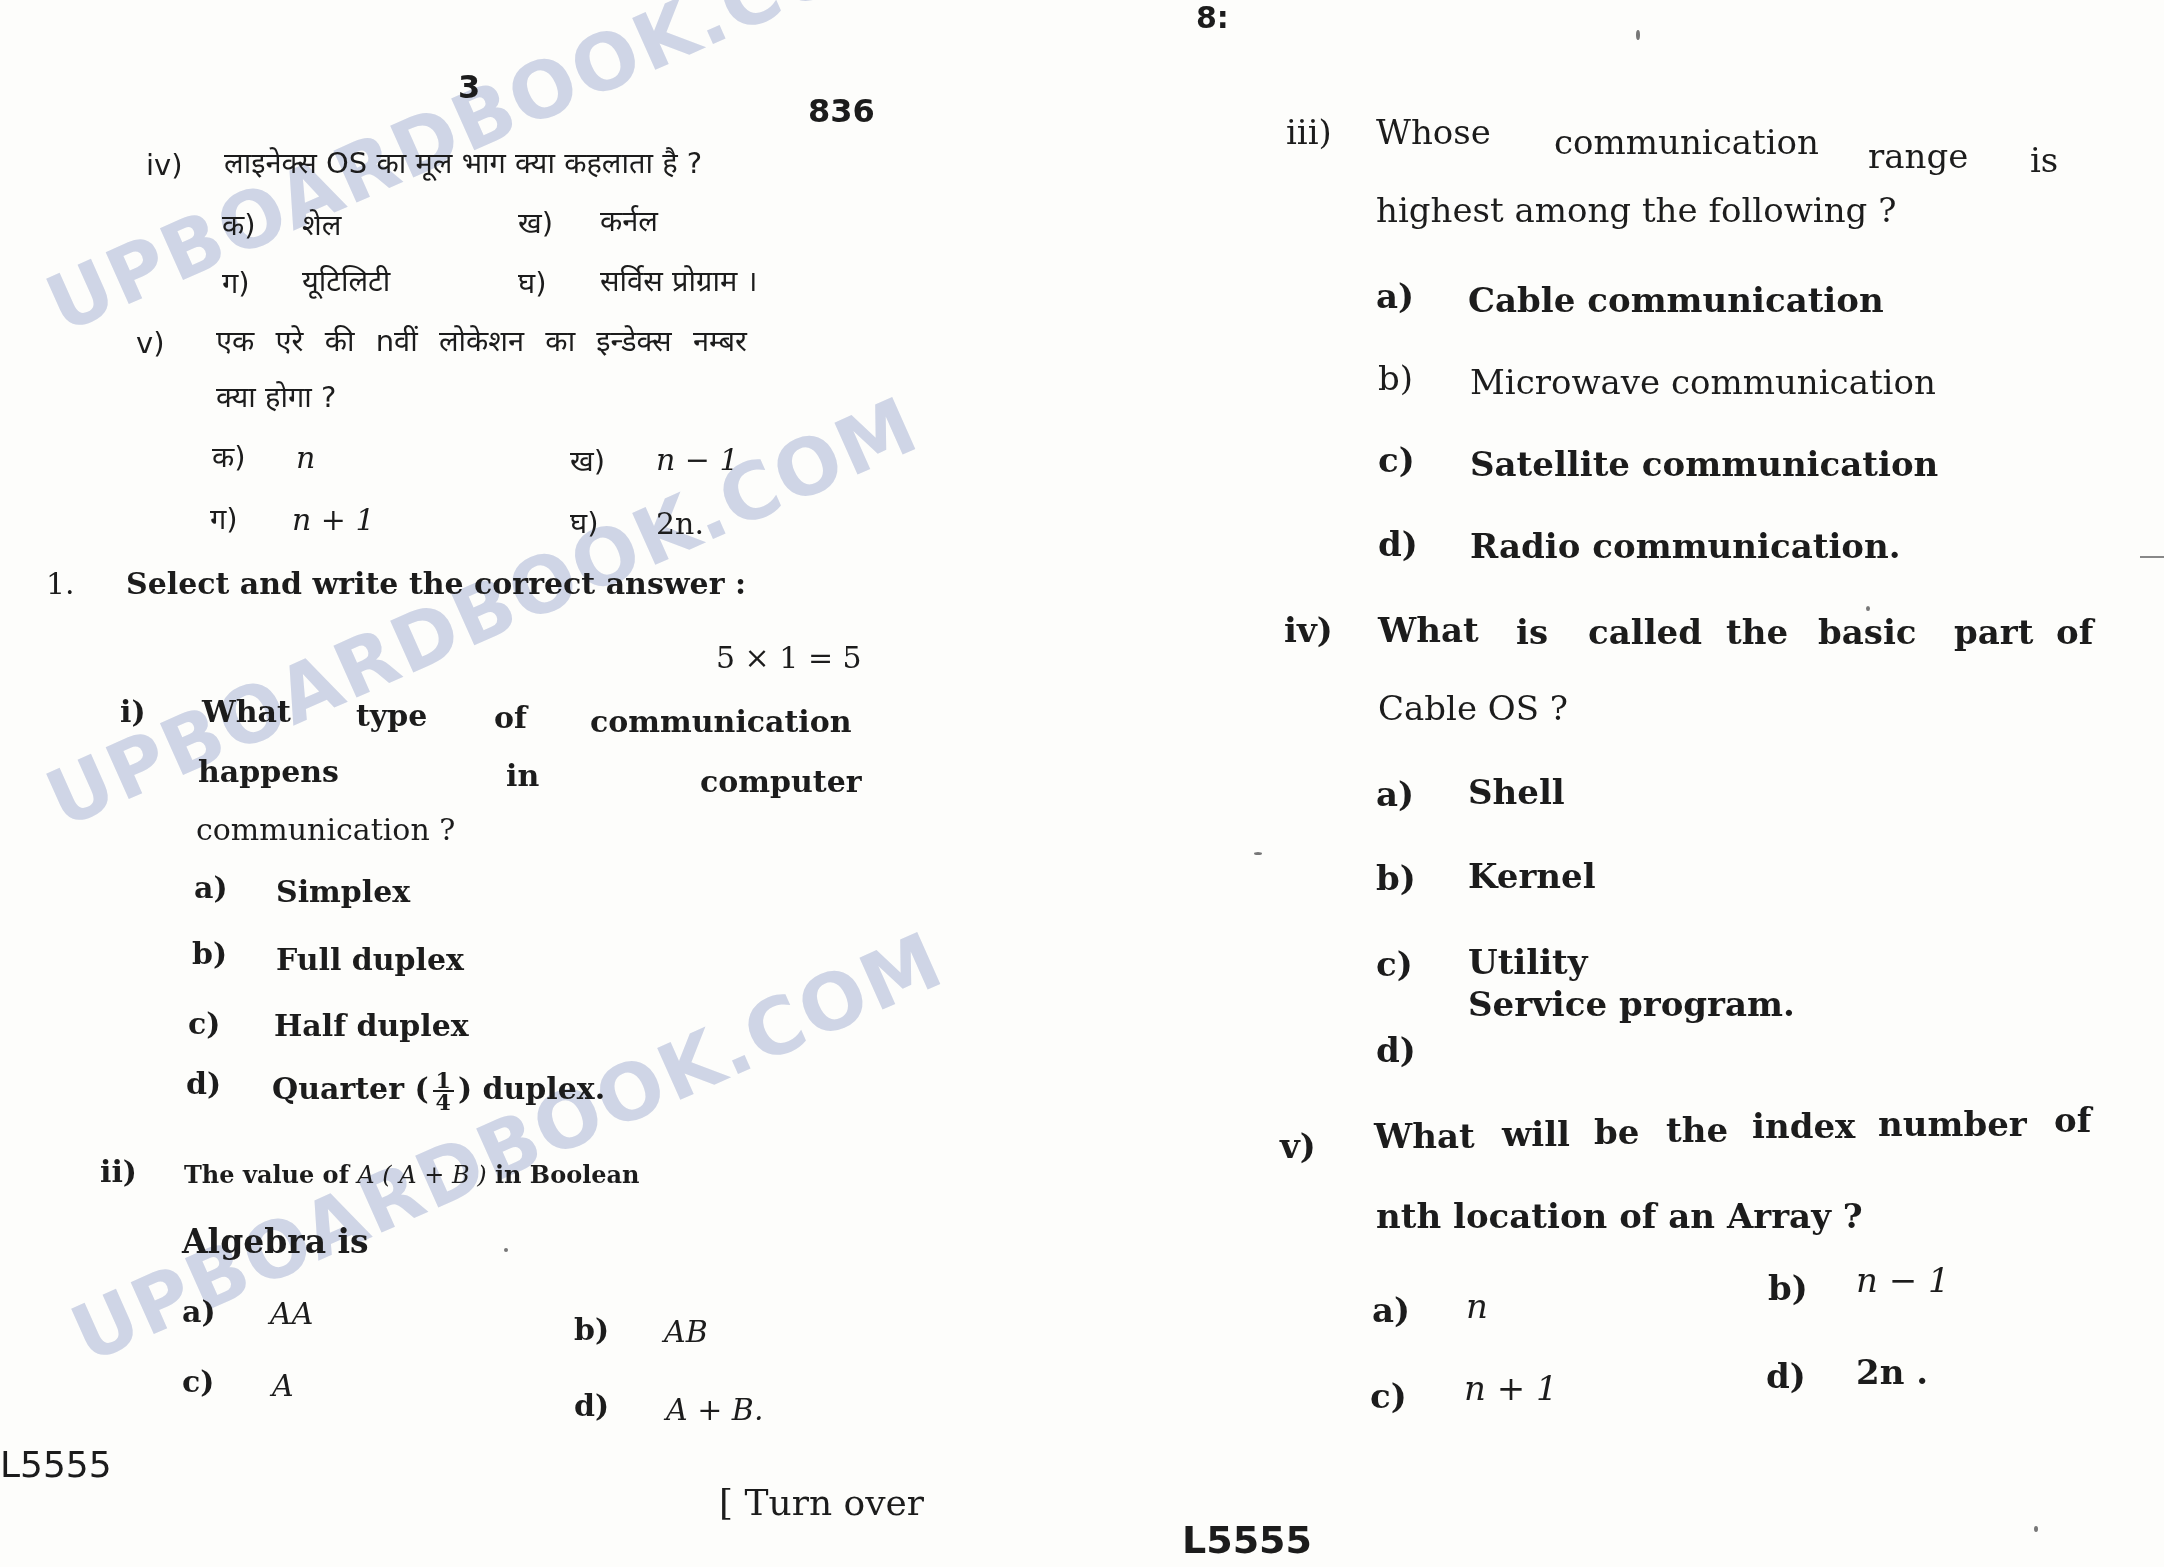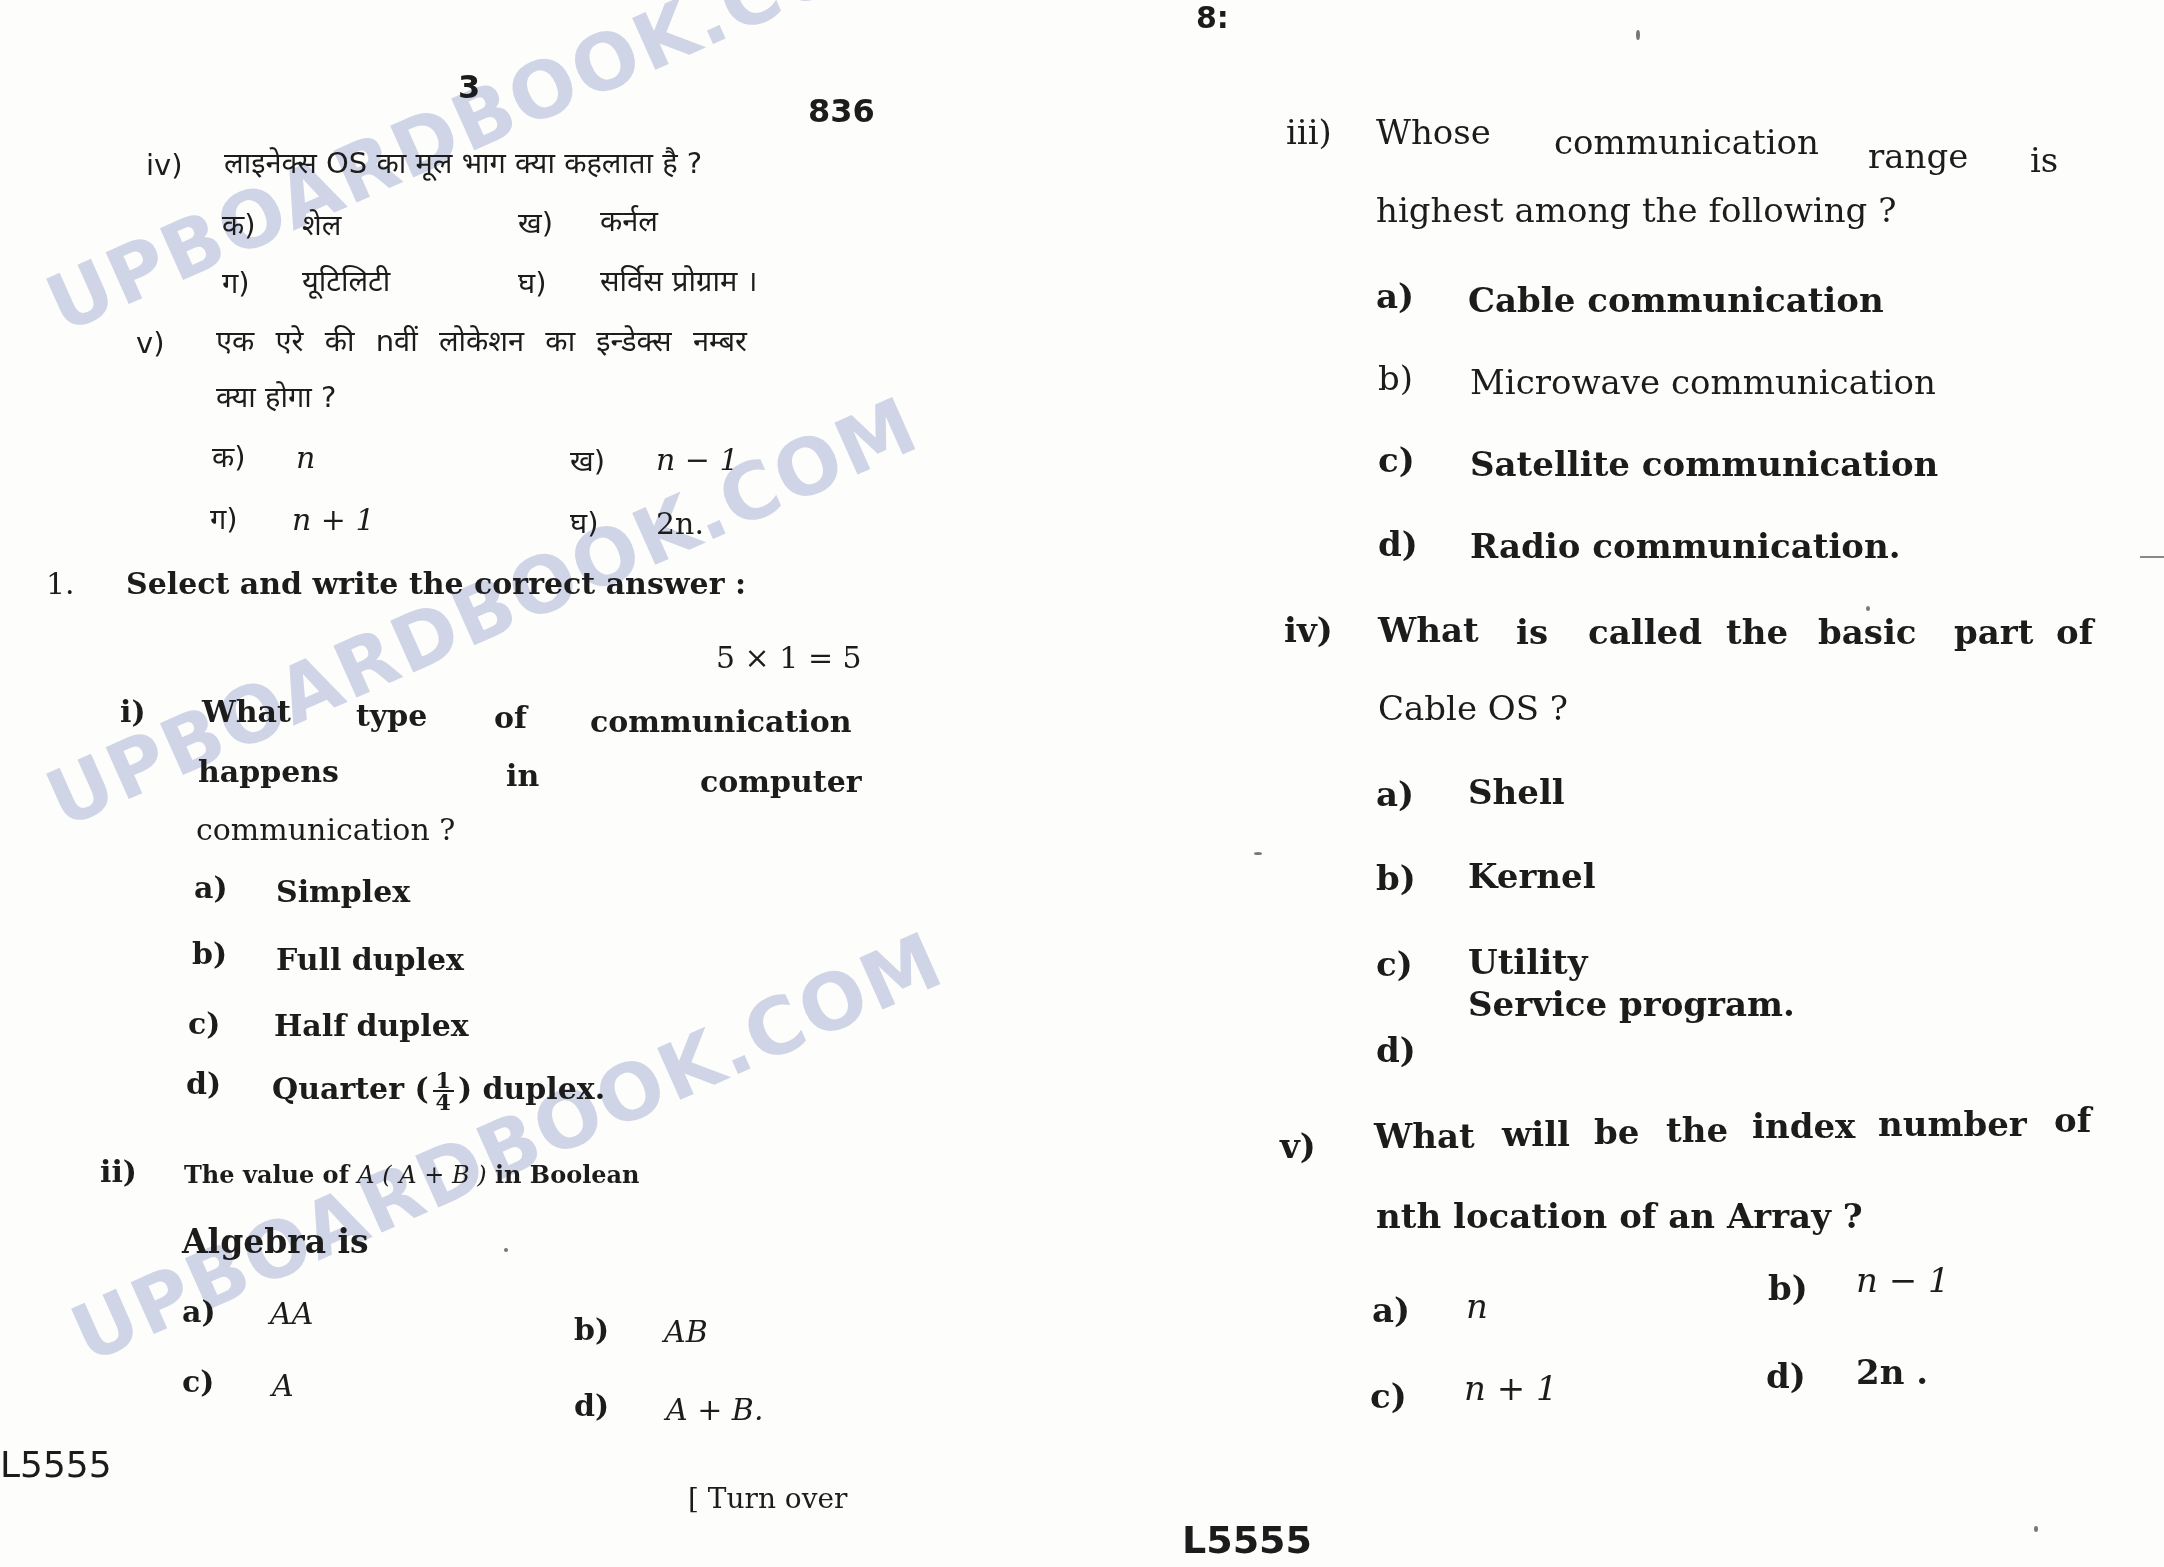--- a/index.html
+++ b/index.html
@@ -128,21 +128,21 @@
     <div class="abs en L-q" style="left:574px; top:1312px;">b)</div>
     <div class="abs L-q math" style="left:664px; top:1314px;">AB</div>
 
     <div class="abs en L-q" style="left:182px; top:1364px;">c)</div>
     <div class="abs L-q math" style="left:272px; top:1368px;">A</div>
     <div class="abs en L-q" style="left:574px; top:1388px;">d)</div>
     <div class="abs L-q math" style="left:666px; top:1392px;">A + B.</div>
   </div>
 
   <div class="abs" style="left:0px; top:1444px; font-size:36px; font-family:'DejaVu Sans',sans-serif;">L5555</div>
-  <div class="abs en" style="left:688px; top:1482px; font-size:28px; font-weight:normal;">[ Turn over</div>
+  <div class="abs en" style="left:719px; top:1482px; font-size:36px; font-weight:normal;">[ Turn over</div>
 </div>
 
 <div>
   <div class="abs" style="left:1196px; top:0px; font-size:30px; font-weight:bold; font-family:'DejaVu Sans',sans-serif;">8:</div>
   <div class="speck" style="left:1636px; top:30px; width:4px; height:10px;"></div>
 
   <div>
     <div class="abs R-q" style="left:1286px; top:112px;">iii)</div>
     <div class="abs R-q" style="left:1376px; top:112px;">Whose</div>
     <div class="abs R-q" style="left:1554px; top:122px;">communication</div>

